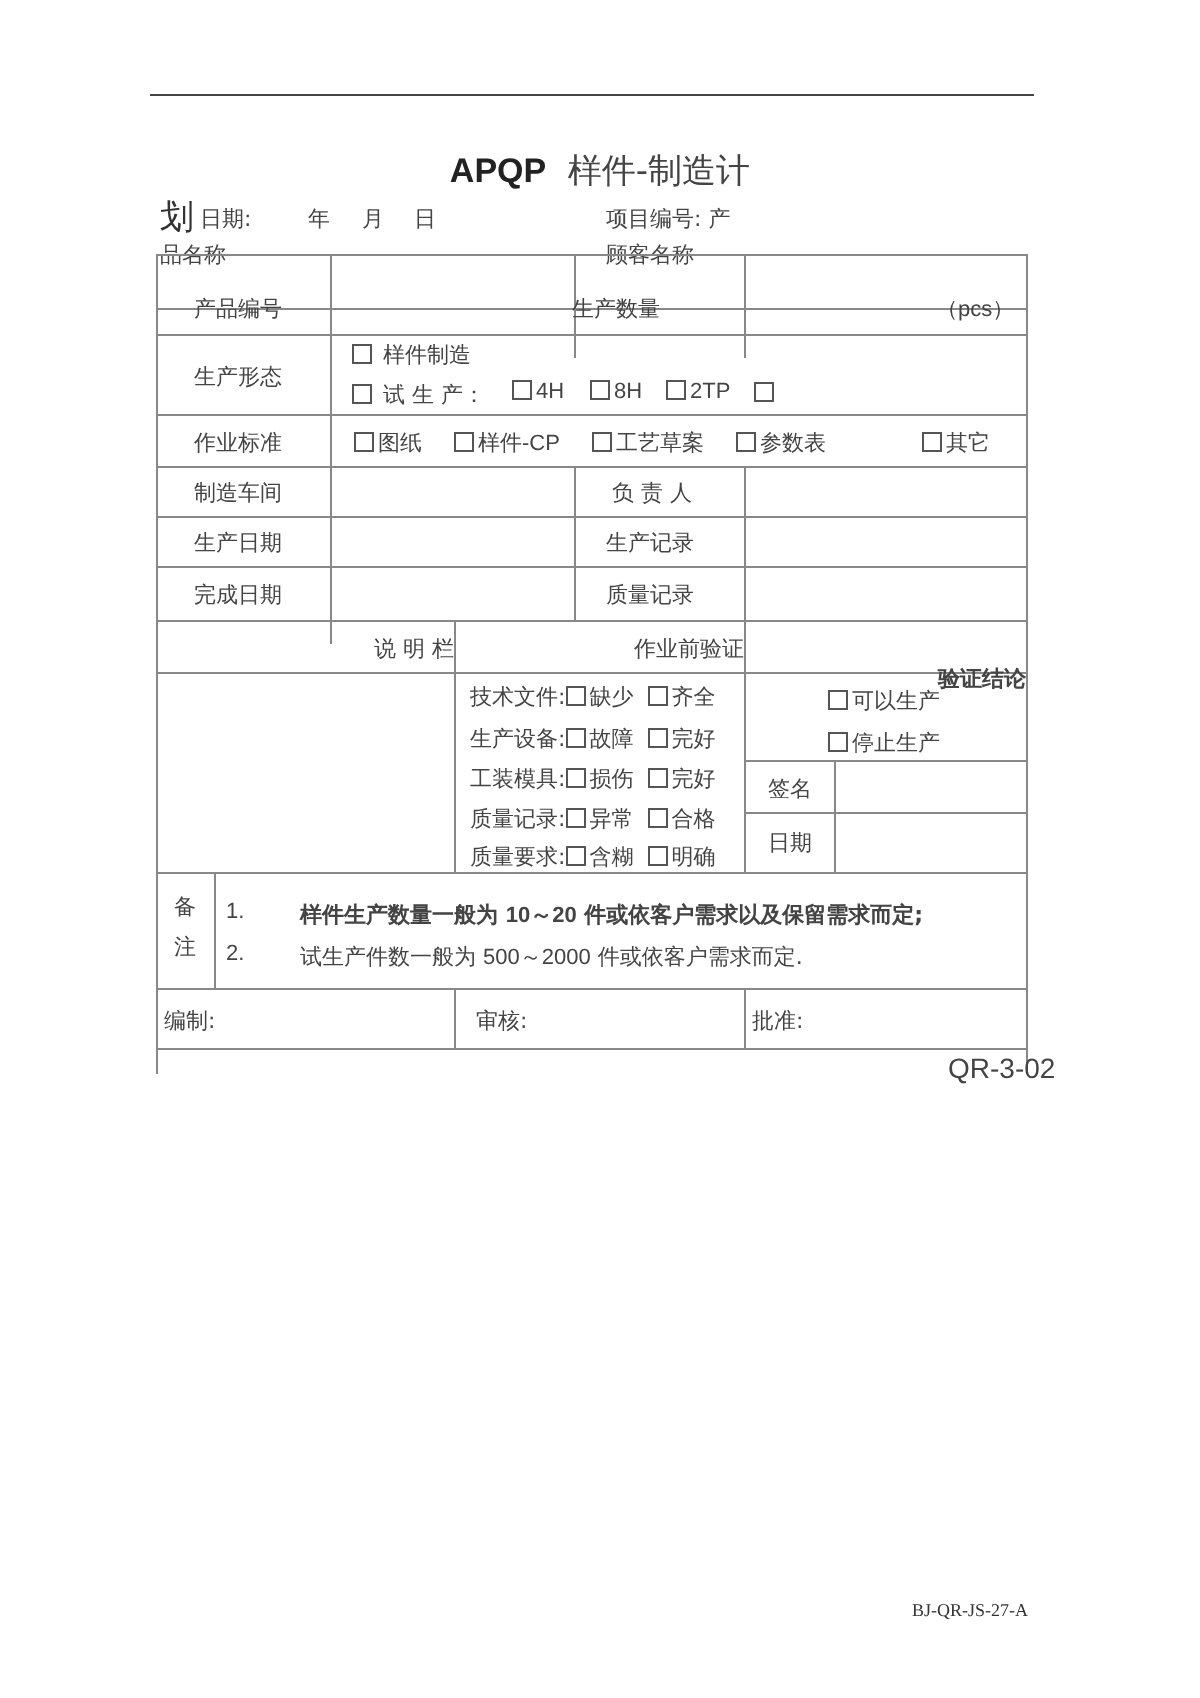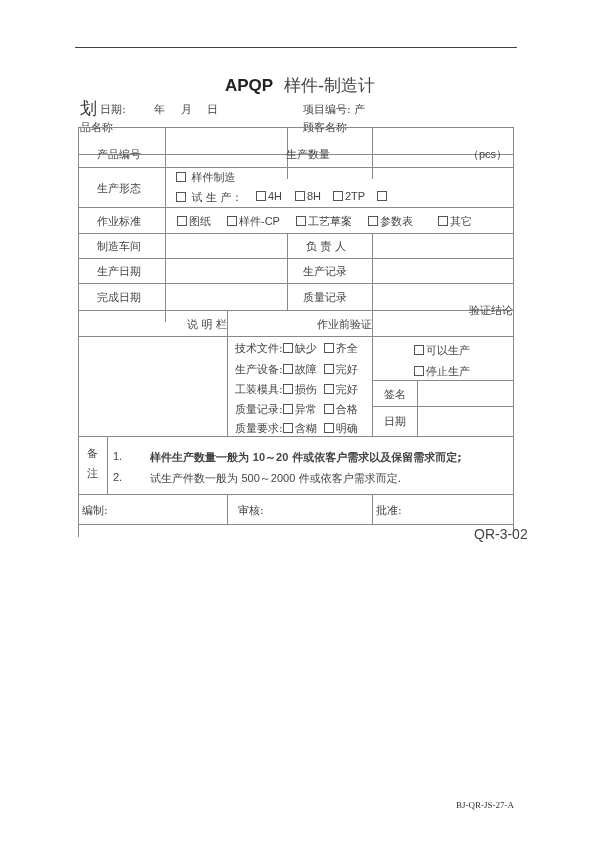--- a/index.html
+++ b/index.html
@@ -106,42 +106,42 @@
 </div>
 <div class="cell" style="left:227px;top:214px;">
   <span class="cb"></span><span class="latin">样件-CP</span>
 </div>
 <div class="cell" style="left:296px;top:214px;">
   <span class="cb"></span><span>工艺草案</span>
 </div>
 <div class="cell" style="left:368px;top:214px;">
   <span class="cb"></span><span>参数表</span>
 </div>
-<div class="cell" style="left:406px;top:214px;padding-left:32px;">
+<div class="cell" style="left:429px;top:214px;padding-left:32px;">
   <span class="cb"></span><span>其它</span>
 </div>
 
 <div class="cell" style="left:97px;top:239px;">制造车间</div>
 <div class="cell" style="left:167px;top:234px;width:119px;height:23px;"></div>
 <div class="cell" style="left:306px;top:239px;">负 责 人</div>
 <div class="cell" style="left:374px;top:234px;width:138px;height:23px;"></div>
 
 <div class="cell" style="left:97px;top:264px;">生产日期</div>
 <div class="cell" style="left:167px;top:259px;width:119px;height:23px;"></div>
 <div class="cell" style="left:303px;top:264px;">生产记录</div>
 <div class="cell" style="left:374px;top:259px;width:138px;height:23px;"></div>
 
 <div class="cell" style="left:97px;top:290px;">完成日期</div>
 <div class="cell" style="left:167px;top:285px;width:119px;height:24px;"></div>
 <div class="cell" style="left:303px;top:290px;">质量记录</div>
 <div class="cell" style="left:374px;top:285px;width:138px;height:24px;"></div>
 
 <div class="cell center" style="left:79px;top:317px;width:148px;">说  明  栏</div>
 <div class="cell center" style="left:228px;top:317px;width:144px;">作业前验证</div>
-<div class="cell center" style="left:373px;top:303px;width:140px;">验证结论</div>
+<div class="cell center" style="left:373px;top:332px;width:140px;font-weight:bold;">验证结论</div>
 
 <div class="cell" style="left:80px;top:338px;width:146px;height:96px;"></div>
 
 <div class="cell" style="left:235px;top:341px;">
   <span>技术文件:</span><span class="cb"></span><span>缺少</span>&nbsp;
   <span class="cb"></span><span>齐全</span>
 </div>
 <div class="cell" style="left:235px;top:362px;">
   <span>生产设备:</span><span class="cb"></span><span>故障</span>&nbsp;
   <span class="cb"></span><span>完好</span>

